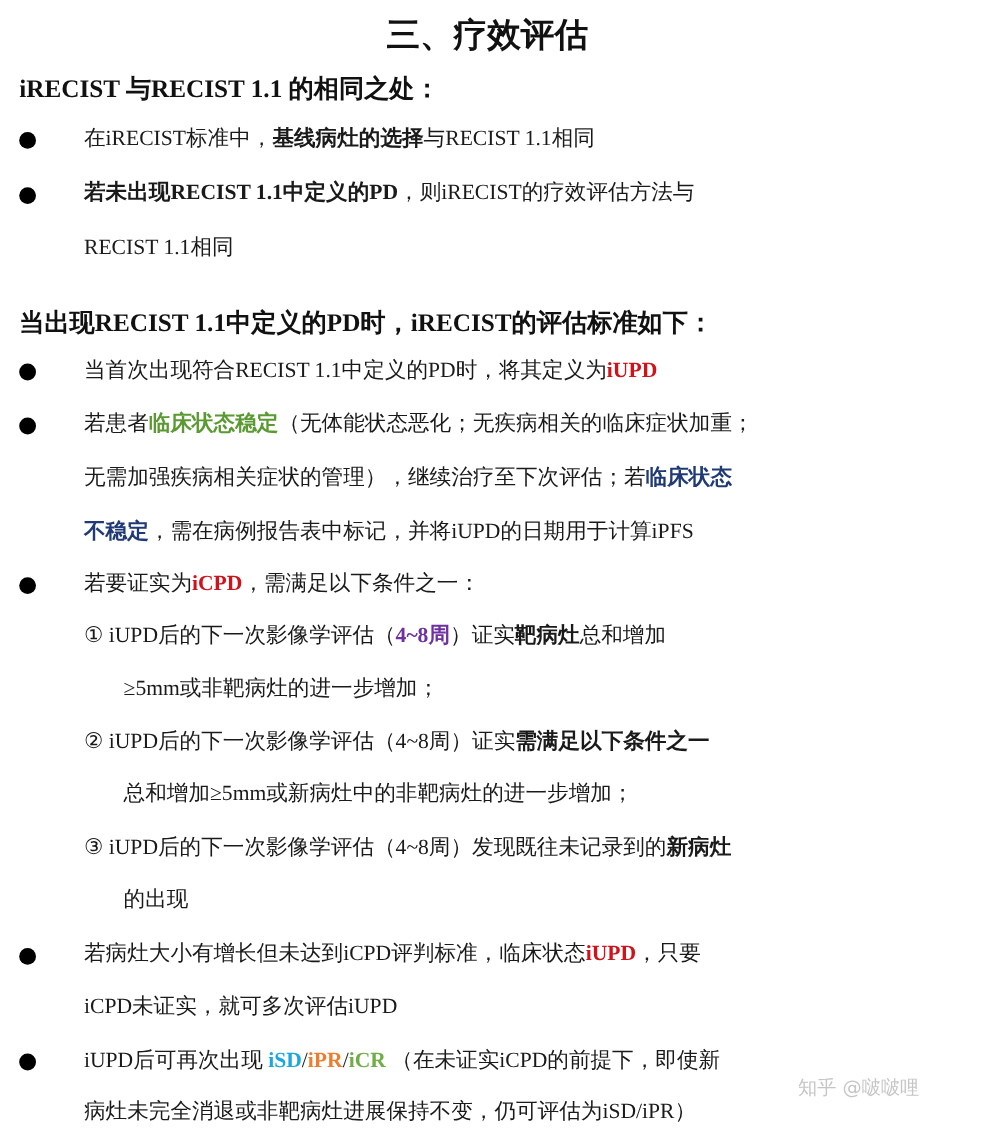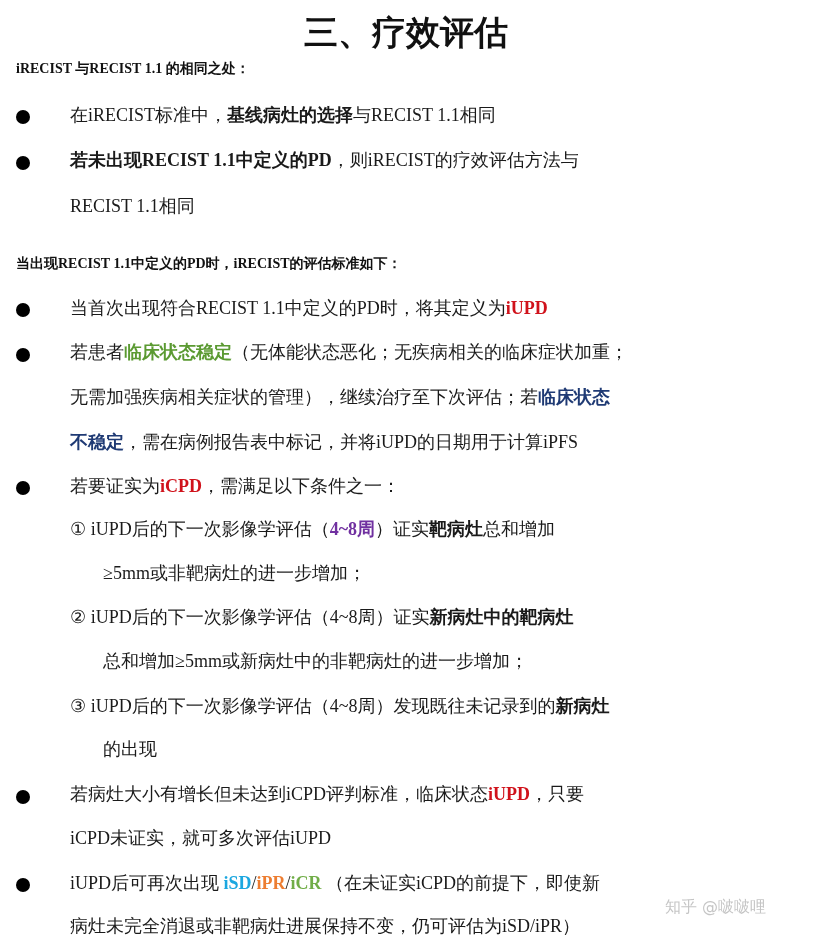--- a/index.html
+++ b/index.html
@@ -1,20 +1,20 @@
 <!DOCTYPE html>
 <html><head>
 <meta charset="utf-8">
 <style>
   html, body { margin:0; padding:0; background:#ffffff; }
   body { width:836px; height:948px; overflow:hidden; position:relative;
          font-family:"Liberation Serif","DejaVu Serif",serif; color:#111; }
   .title { position:absolute; left:0; width:812px; top:10px; text-align:center;
-           font-family:"Liberation Sans","DejaVu Sans",sans-serif; font-weight:bold; font-size:34px; color:#111; }
-  .heading { position:absolute; left:16px; font-weight:bold; font-size:14px; color:#111;
+           font-family:"Liberation Sans","DejaVu Sans",sans-serif; font-weight:bold; font-size:28px; color:#111; }
+  .heading { position:absolute; left:16px; font-weight:bold; font-size:21px; color:#111;
              font-family:"Liberation Serif","DejaVu Sans",serif; }
   .line { position:absolute; left:70px; font-size:18px; white-space:nowrap; color:#1a1a1a; }
   .indent { left:103px; }
   .bullet { position:absolute; left:16px; width:14px; height:14px; border-radius:50%; background:#000; }
   b { font-weight:bold; }
   .red { color:#d0121b; font-weight:bold;text-align:center; }
   .green { color:#5b9a32; font-weight:bold; }
   .navy { color:#1f3a74; font-weight:bold; }
   .purple { color:#7030a0; font-weight:bold; }
   .cyan { color:#1ba7e0; font-weight:bold; }
@@ -63,21 +63,21 @@
 <div class="line" style="top:474px">
   <span>若要证实为</span><span class="red">iCPD</span><span>，需满足以下条件之一：</span>
 </div>
 
 <div class="line" style="top:517px">
   <span>① iUPD后的下一次影像学评估（</span><span class="purple">4~8周</span><span>）证实</span><b>靶病灶</b><span>总和增加</span>
 </div>
 <div class="line indent" style="top:561px">≥5mm或非靶病灶的进一步增加；</div>
 
 <div class="line" style="top:605px">
-  <span>② iUPD后的下一次影像学评估（4~8周）证实</span><b>新病灶中的靶病灶</b>
+  <span>② iUPD后的下一次影像学评估（4~8周）证实</span><b>需满足以下条件之一</b>
 </div>
 <div class="line indent" style="top:649px">总和增加≥5mm或新病灶中的非靶病灶的进一步增加；</div>
 
 <div class="line" style="top:694px">
   <span>③ iUPD后的下一次影像学评估（4~8周）发现既往未记录到的</span><b>新病灶</b>
 </div>
 <div class="line indent" style="top:737px">的出现</div>
 
 <div class="bullet" style="top:790px"></div>
 <div class="line" style="top:782px">

